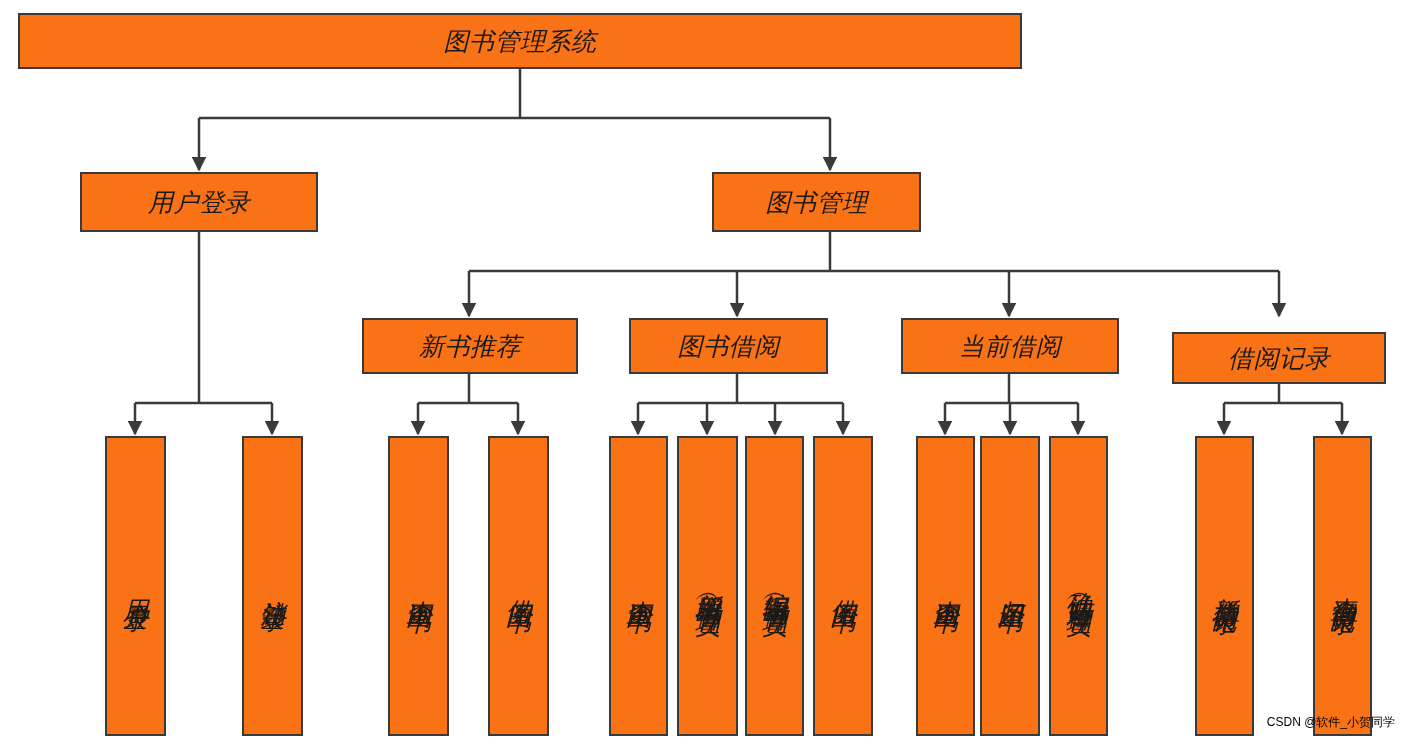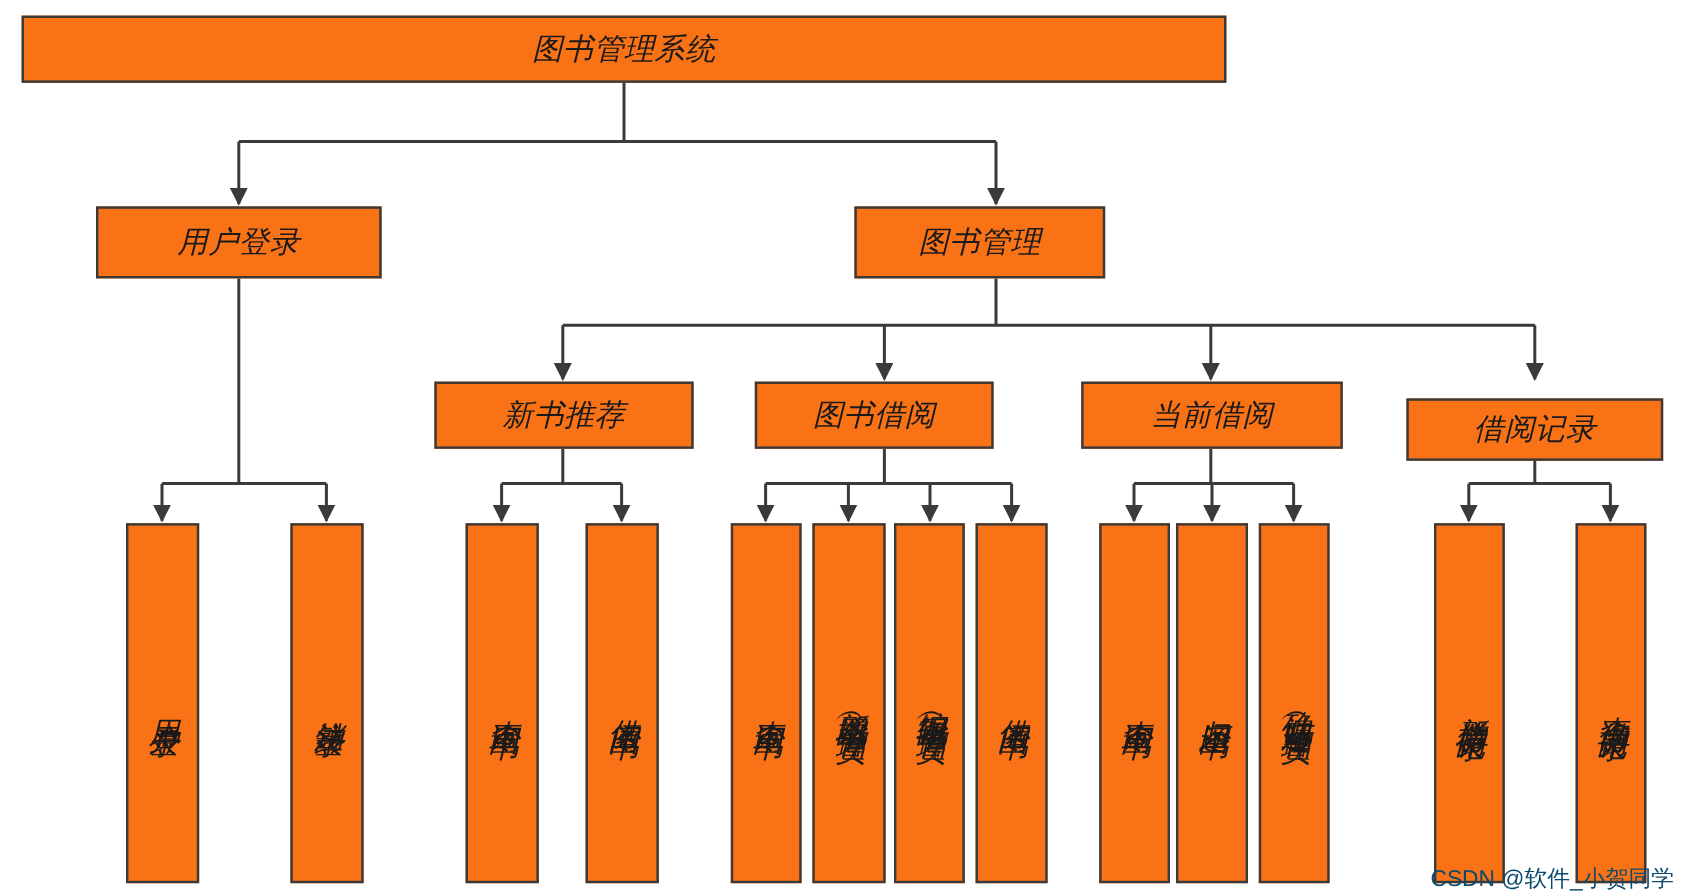--- a/index.html
+++ b/index.html
@@ -53,23 +53,23 @@
     writing-mode: vertical-rl;
     text-orientation: upright;
     font-size: 25px;
     letter-spacing: 3px;
     line-height: 1;
     white-space: nowrap;
   }
   #watermark {
     position: absolute;
     right: 10px;
-    bottom: 2px;
-    font-size: 19px;
-    color: #0c4a6e;
+    bottom: 16px;
+    font-size: 12px;
+    color: #000000;
     z-index: 5;
     white-space: nowrap;
     pointer-events: none;
   }
 </style>
 </head>
 <body>
 
 <div id="canvas">
 

